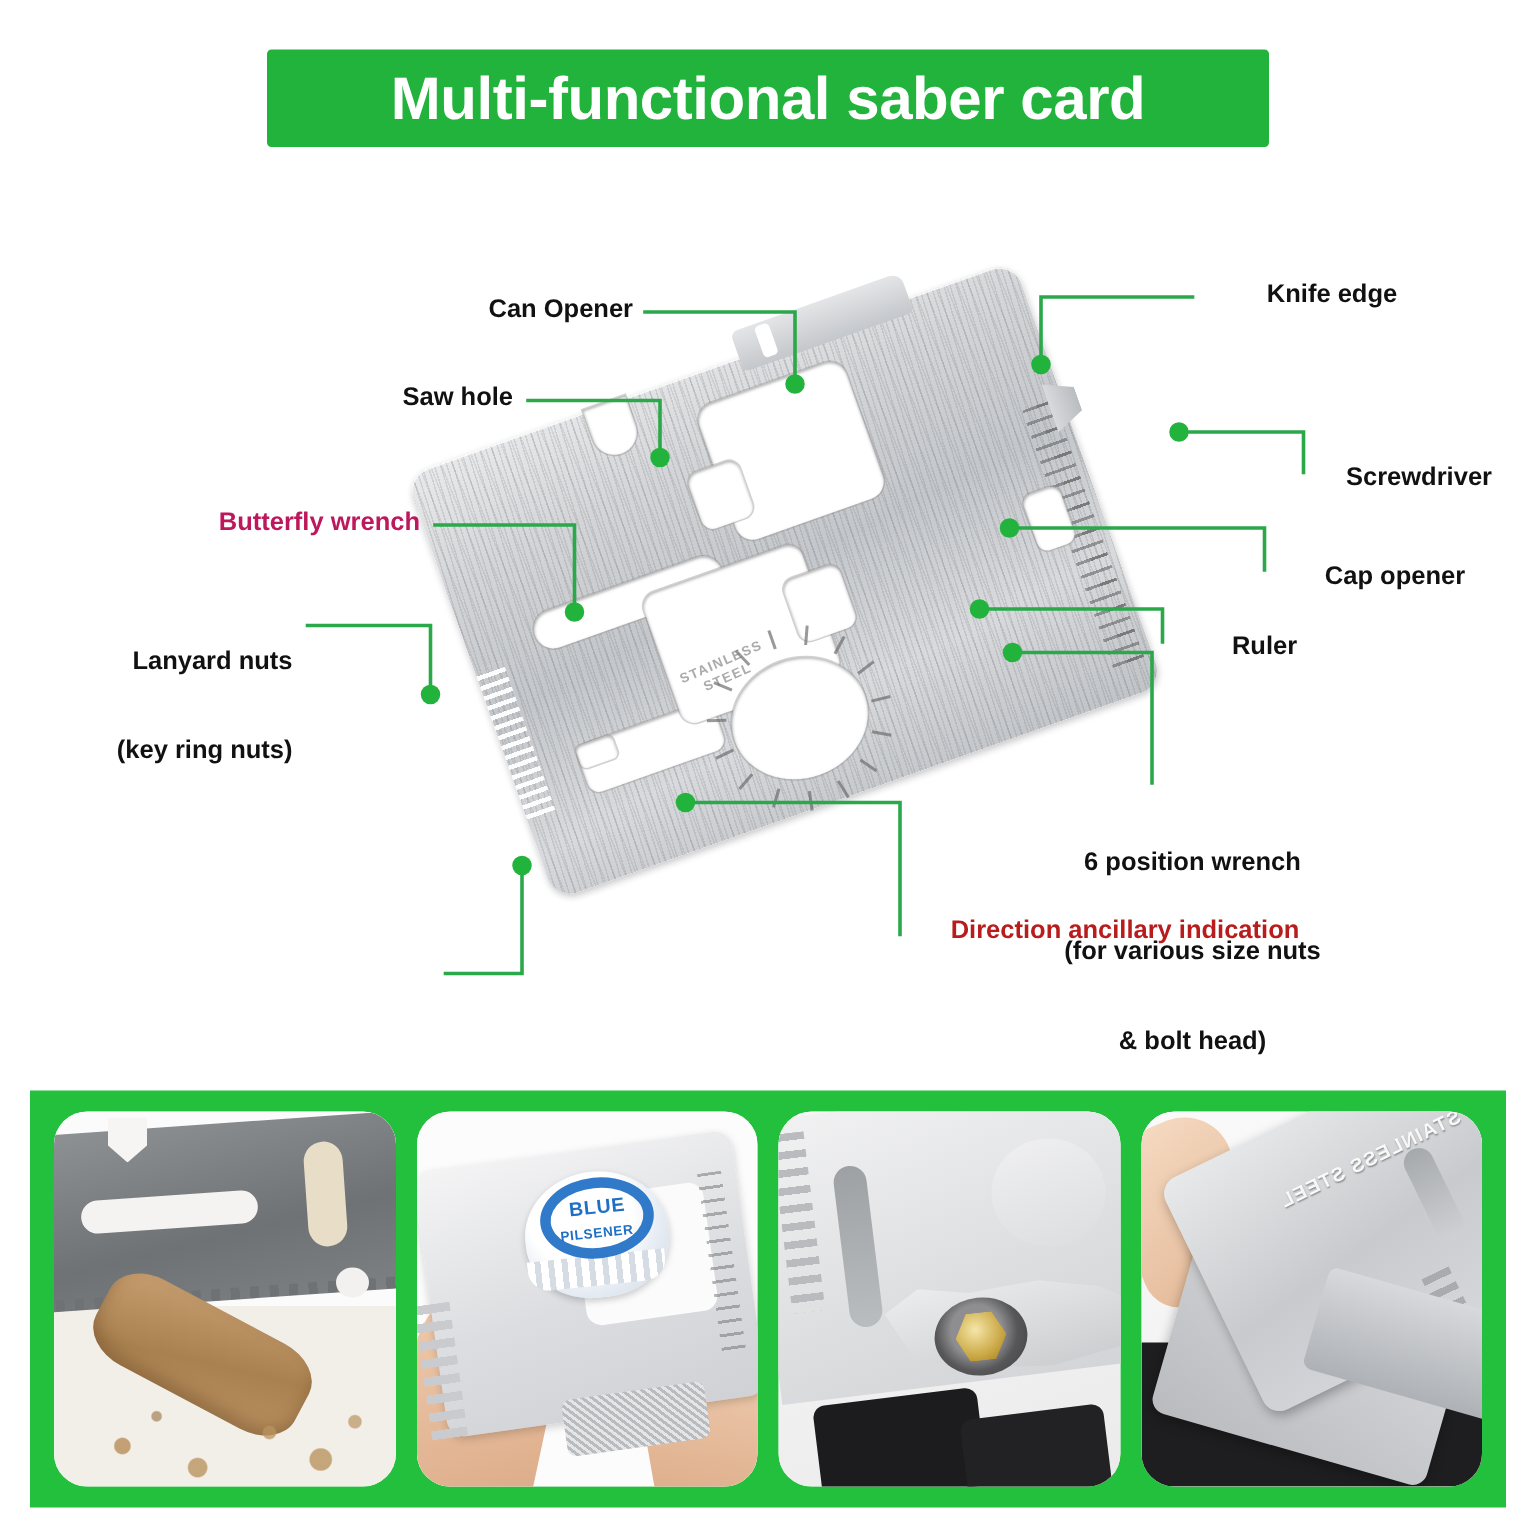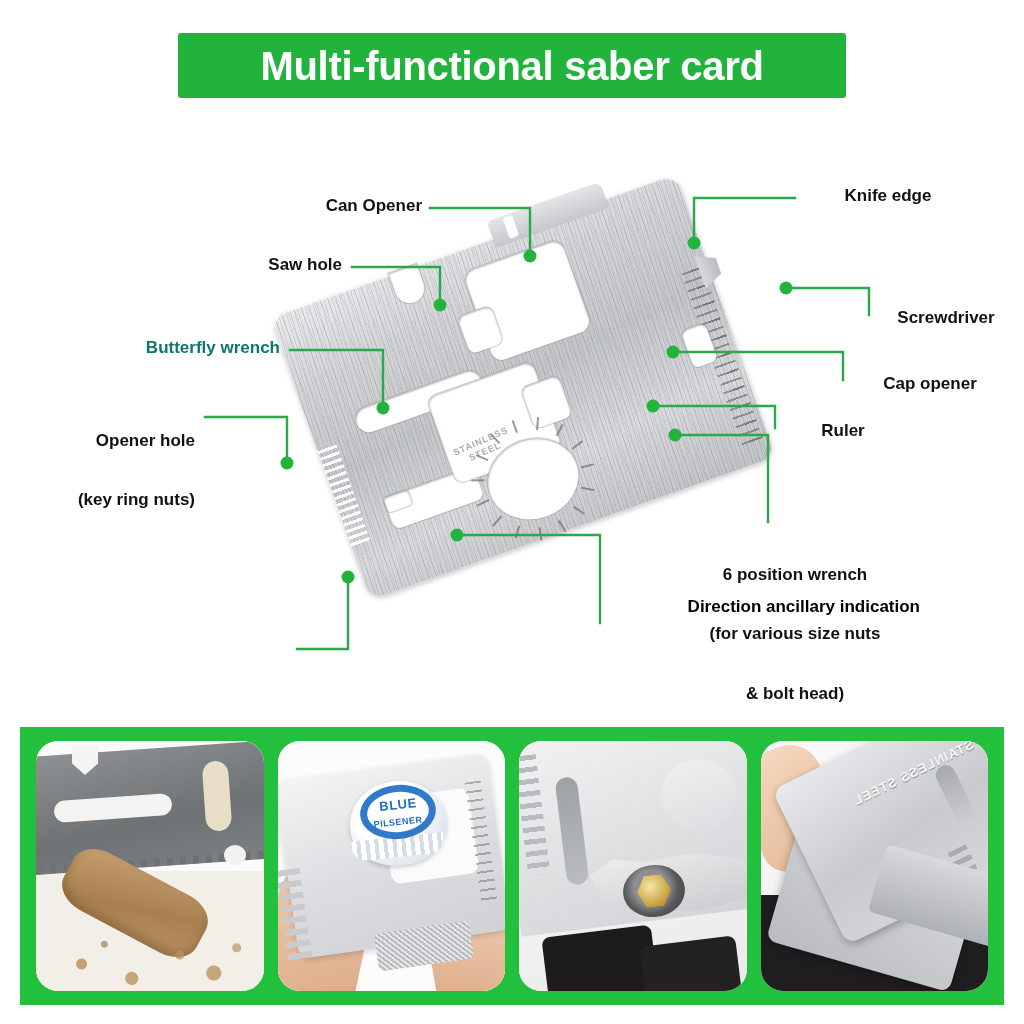--- a/index.html
+++ b/index.html
@@ -404,29 +404,29 @@
         <circle cx="673" cy="242" r="6.5" fill="#22b33c"></circle>
         <circle cx="786" cy="178" r="6.5" fill="#22b33c"></circle>
         <circle cx="694" cy="133" r="6.5" fill="#22b33c"></circle>
       </g>
     </svg>
 
     <div class="cl r" style="left: 150px; top: 86px; width: 272px; color: rgb(17, 17, 17);">Can Opener</div>
 
     <div class="cl r" style="left: 90px; top: 145px; width: 252px; color: rgb(17, 17, 17);">Saw hole</div>
 
-    <div class="cl r" style="left: 30px; top: 228px; width: 250px; color: #0f766e;">Butterfly wrench</div>
+    <div class="cl r" style="left: 30px; top: 228px; width: 250px; color: #be185d;">Butterfly wrench</div>
 
     <div class="cl r" style="left: 0px; top: 281px; width: 195px; color: rgb(17, 17, 17);">
-      <div>Opener hole</div>
+      <div>Lanyard nuts</div>
       <div>(key ring nuts)</div>
     </div>
 
 
-    <div class="cl c" style="left: 580px; top: 487px; width: 340px; color: #000000; text-align: right;">Direction ancillary indication</div>
+    <div class="cl c" style="left: 580px; top: 500px; width: 340px; color: #b91c1c;">Direction ancillary indication</div>
 
     <div class="cl c" style="left: 666px; top: 415px; width: 258px; color: rgb(17, 17, 17);">
       <div>6 position wrench</div>
       <div>(for various size nuts</div>
       <div>&amp; bolt head)</div>
     </div>
 
     <div class="cl l" style="left: 773px; top: 311px; width: 140px; color: rgb(17, 17, 17);">Ruler</div>
 
     <div class="cl l" style="left: 840px; top: 264px; width: 180px; color: rgb(17, 17, 17);">Cap opener</div>

